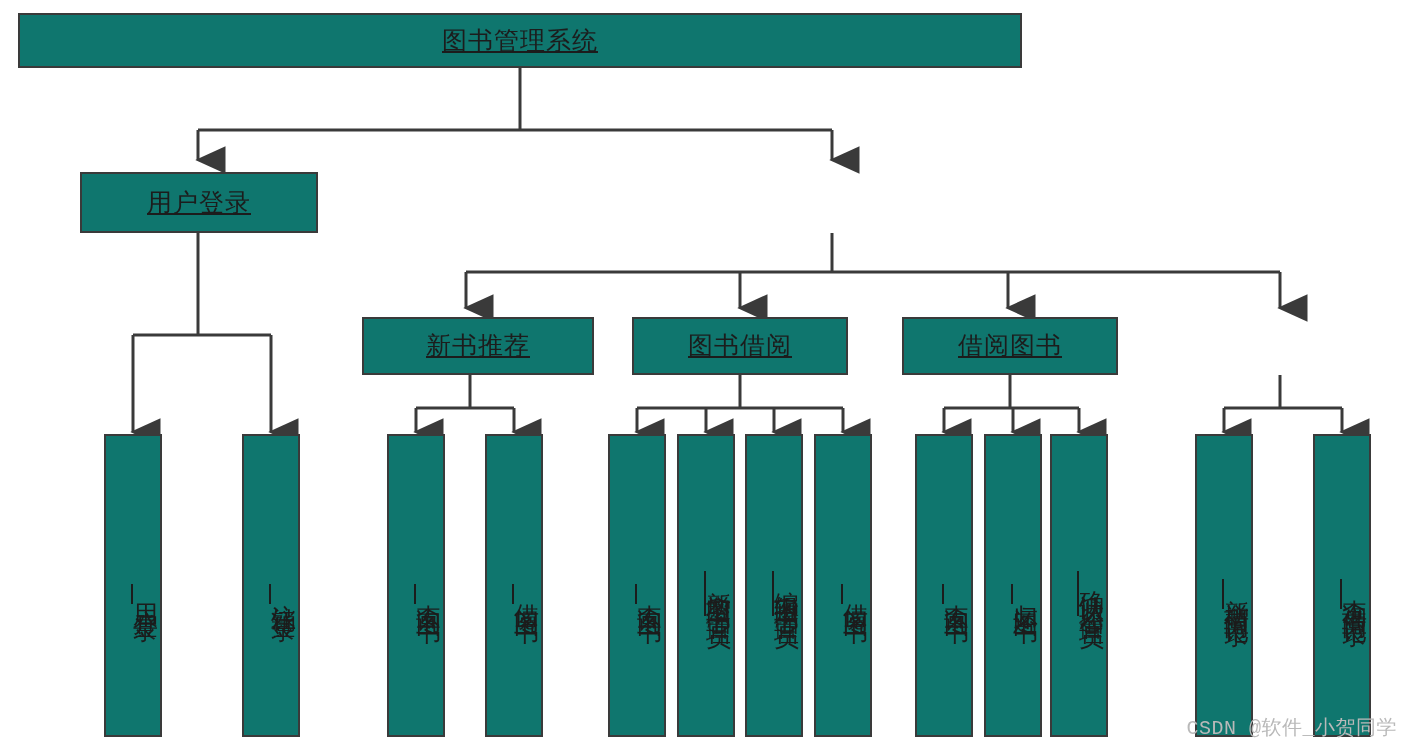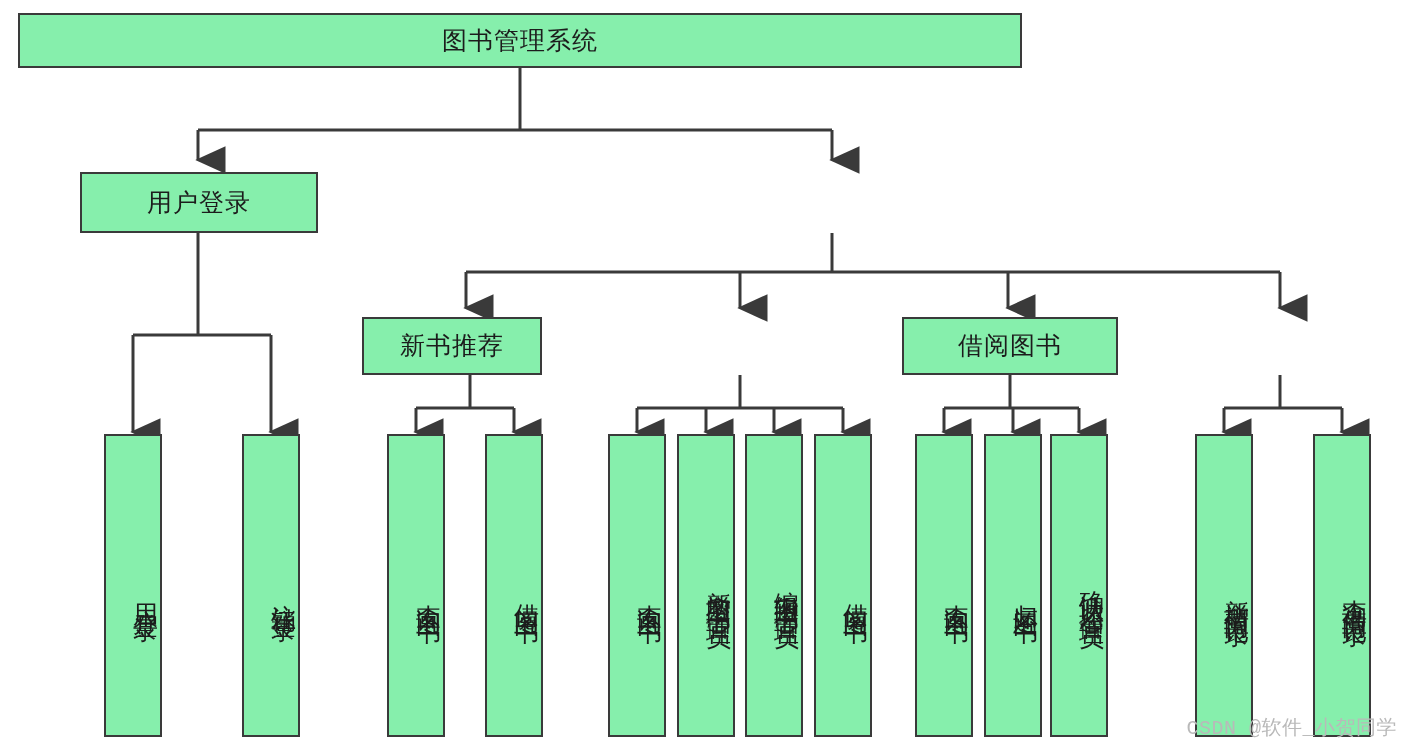--- a/index.html
+++ b/index.html
@@ -18,25 +18,26 @@
   svg.edges{
     position:absolute;
     left:0;top:0;
     width:1405px;height:747px;
     pointer-events:none;
   }
   .node{
     position:absolute;
     box-sizing:border-box;
     border:2px solid #3a3a3a;
-    background:#86efac;
+    background:#0f766e;
     display:flex;
     align-items:center;
     justify-content:center;
     color:#1c1c1c;
+    text-decoration:underline;
   }
   .node.horiz{
     font-size:25px;
     letter-spacing:1px;
     line-height:1.1;
     white-space:nowrap;
   }
   .node.vert{
     writing-mode:vertical-rl;
     text-orientation:upright;
@@ -119,24 +120,27 @@
 
   <div class="node horiz" style="left:18px;top:13px;width:1004px;height:55px;">
     <span class="label">图书管理系统</span>
   </div>
 
   <div class="node horiz" style="left:80px;top:172px;width:238px;height:61px;">
     <span class="label">用户登录</span>
   </div>
 
 
-  <div class="node horiz" style="left:362px;top:317px;width:180px;height:58px;">
+  <div class="node horiz" style="left:362px;top:317px;width:232px;height:58px;">
     <span class="label">新书推荐</span>
   </div>
 
+  <div class="node horiz" style="left:632px;top:317px;width:216px;height:58px;">
+    <span class="label">图书借阅</span>
+  </div>
 
   <div class="node horiz" style="left:902px;top:317px;width:216px;height:58px;">
     <span class="label">借阅图书</span>
   </div>
 
 
   <div class="node vert" style="left:104px;top:434px;width:58px;height:303px;">
     <span class="label">用户登录</span>
   </div>
 

